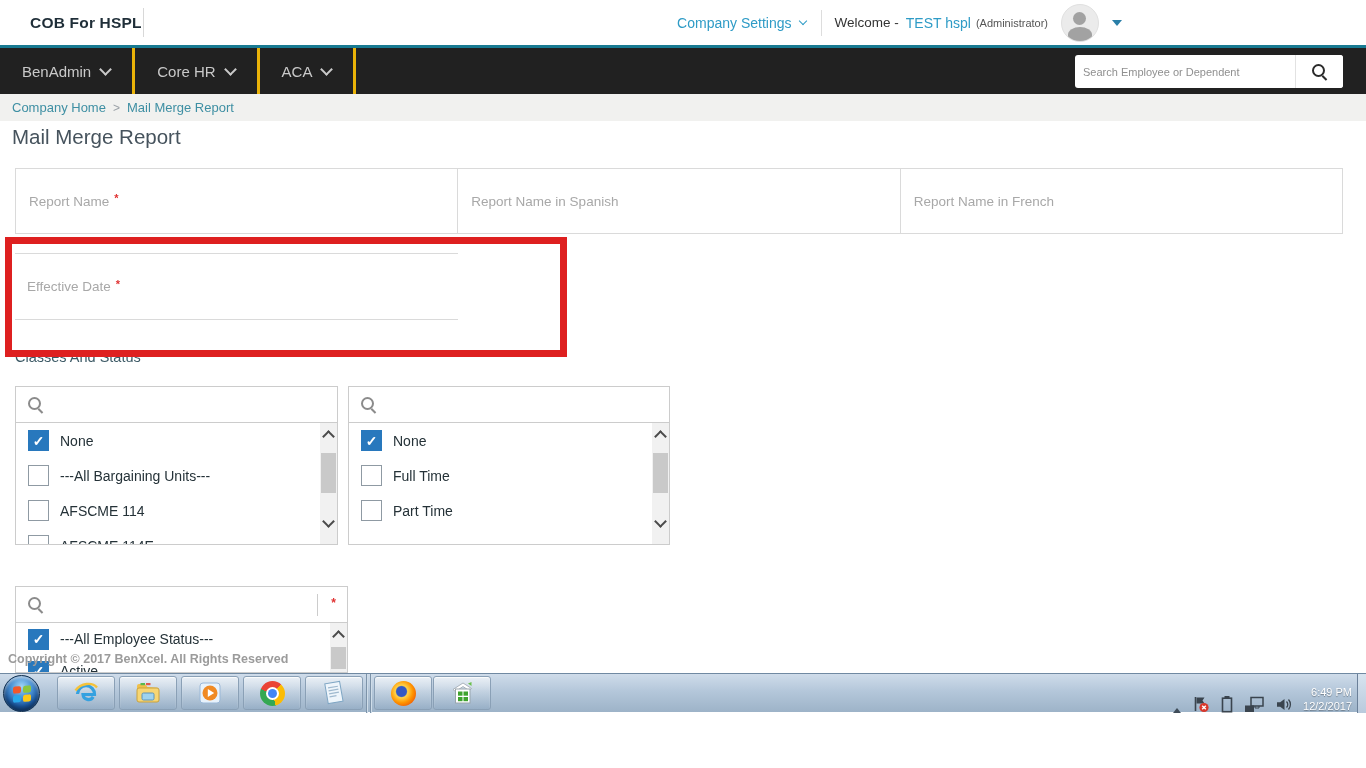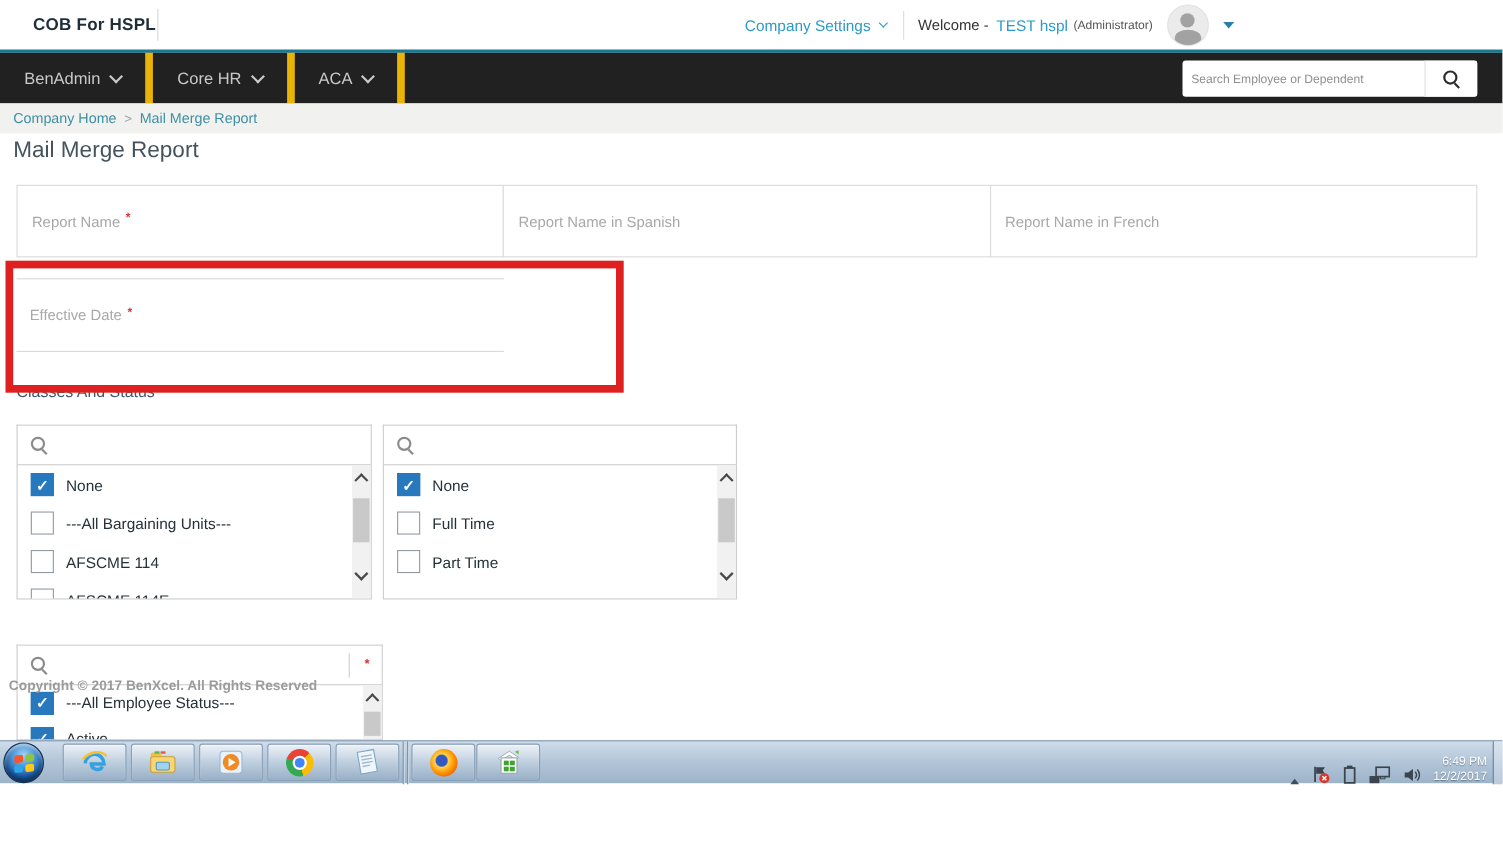--- a/index.html
+++ b/index.html
@@ -20,21 +20,21 @@
   .avatar{width:36px;height:36px;border-radius:50%;background:#ebebeb;border:1px solid #e0e0e0;position:relative;overflow:hidden;cursor:pointer}
   .avatar .head{position:absolute;left:11px;top:7px;width:13px;height:13px;border-radius:50%;background:#a2a2a2}
   .avatar .bod{position:absolute;left:6px;top:22px;width:24px;height:15px;border-radius:50% 50% 0 0;background:#a2a2a2}
   .caret{width:0;height:0;border-left:5px solid transparent;border-right:5px solid transparent;border-top:6px solid #2a7fa8;cursor:pointer}
 
   .teal-line{position:absolute;top:45px;left:0;width:1366px;height:3px;background:#187a92}
 
   
   .navbar{position:absolute;top:48px;left:0;width:1366px;height:46px;background:#212121}
   .nav-items{display:flex;height:46px}
-  .nav-item{display:flex;align-items:center;gap:10px;padding:0 22px;color:#c9c9c9;font-size:15px;border-right:7px solid #eab308;cursor:pointer}
+  .nav-item{display:flex;align-items:center;gap:10px;padding:0 22px;color:#c9c9c9;font-size:15px;border-right:3px solid #eab308;cursor:pointer}
   .nav-item .chev{margin-top:-3px}
   .nav-search{position:absolute;right:23px;top:7px;width:268px;height:33px;background:#fff;border-radius:3px;display:flex;align-items:center;overflow:hidden}
   .nav-search input{flex:1;border:none;outline:none;padding:0 8px;font-size:11px;color:#333;background:transparent;font-family:Liberation Sans, sans-serif}
   .nav-search input::placeholder{color:#8f8f8f}
   .search-btn{width:47px;align-self:stretch;border-left:1px solid #e2e2e2;display:flex;align-items:center;justify-content:center;cursor:pointer;background:#fff}
   .mag{position:relative;display:inline-block;width:17px;height:17px}
   .mag::before{content:"";position:absolute;left:1px;top:1px;width:9px;height:9px;border:2px solid #8b8b8b;border-radius:50%}
   .mag::after{content:"";position:absolute;left:12px;top:12px;width:6px;height:2px;background:#8b8b8b;transform:rotate(45deg);transform-origin:0 0}
   .mag.dark::before{border-color:#2b2b2b}
   .mag.dark::after{background:#2b2b2b}
@@ -68,21 +68,21 @@
   .lb-item .lbl{font-size:14px;color:#253238;white-space:nowrap}
   .cb{width:21px;height:21px;box-sizing:border-box;border:1px solid #8f9aa3;background:#fff;flex:0 0 auto;display:flex;align-items:center;justify-content:center;font-size:14px;font-weight:bold;color:#fff;cursor:pointer}
   .cb.checked{background:#2878bd;border-color:#2878bd}
   .sb{position:absolute;top:0;right:0;bottom:0;width:17px;background:#f1f1f1;z-index:2;cursor:pointer}
   .sb-up,.sb-dn{position:absolute;left:0;width:17px;height:16px;display:flex;align-items:center;justify-content:center;color:#4a4a4a}
   .sb-up{top:4px}.sb-dn{bottom:13px}
   .sb-up .chev{transform:rotate(-135deg);margin-top:3px}
   .sb-dn .chev{margin-bottom:3px}
   .sb-thumb{position:absolute;left:1px;width:15px;background:#c9c9c9}
 
-  .copyright{position:absolute;left:8px;top:616px;font-size:12.5px;font-weight:bold;color:#9b9b9b;z-index:10}
+  .copyright{position:absolute;left:8px;top:652px;font-size:12.5px;font-weight:bold;color:#9b9b9b;z-index:10}
 
   
   .taskbar{position:absolute;left:0;top:673px;width:1366px;height:39px;z-index:100;
            background:linear-gradient(#cfdcea,#b4c7da 45%,#9db3c8);border-top:1px solid #7089a2;box-sizing:border-box}
   .orb{position:absolute;left:3px;top:1px;width:37px;height:37px;border-radius:50%;border:1px solid #12304f;box-sizing:border-box;
        background:radial-gradient(circle at 50% 30%,#9fd4f5 0%,#4c94d8 35%,#1c5ca8 65%,#0d3468 100%);
        box-shadow:inset 0 -3px 6px rgba(0,0,0,.45),inset 0 2px 3px rgba(255,255,255,.65);
        display:flex;align-items:center;justify-content:center;cursor:pointer}
   .winflag{width:18px;height:16px;display:grid;grid-template-columns:1fr 1fr;grid-template-rows:1fr 1fr;gap:2px;transform:skewY(-5deg)}
   .winflag i{border-radius:2px;display:block}

